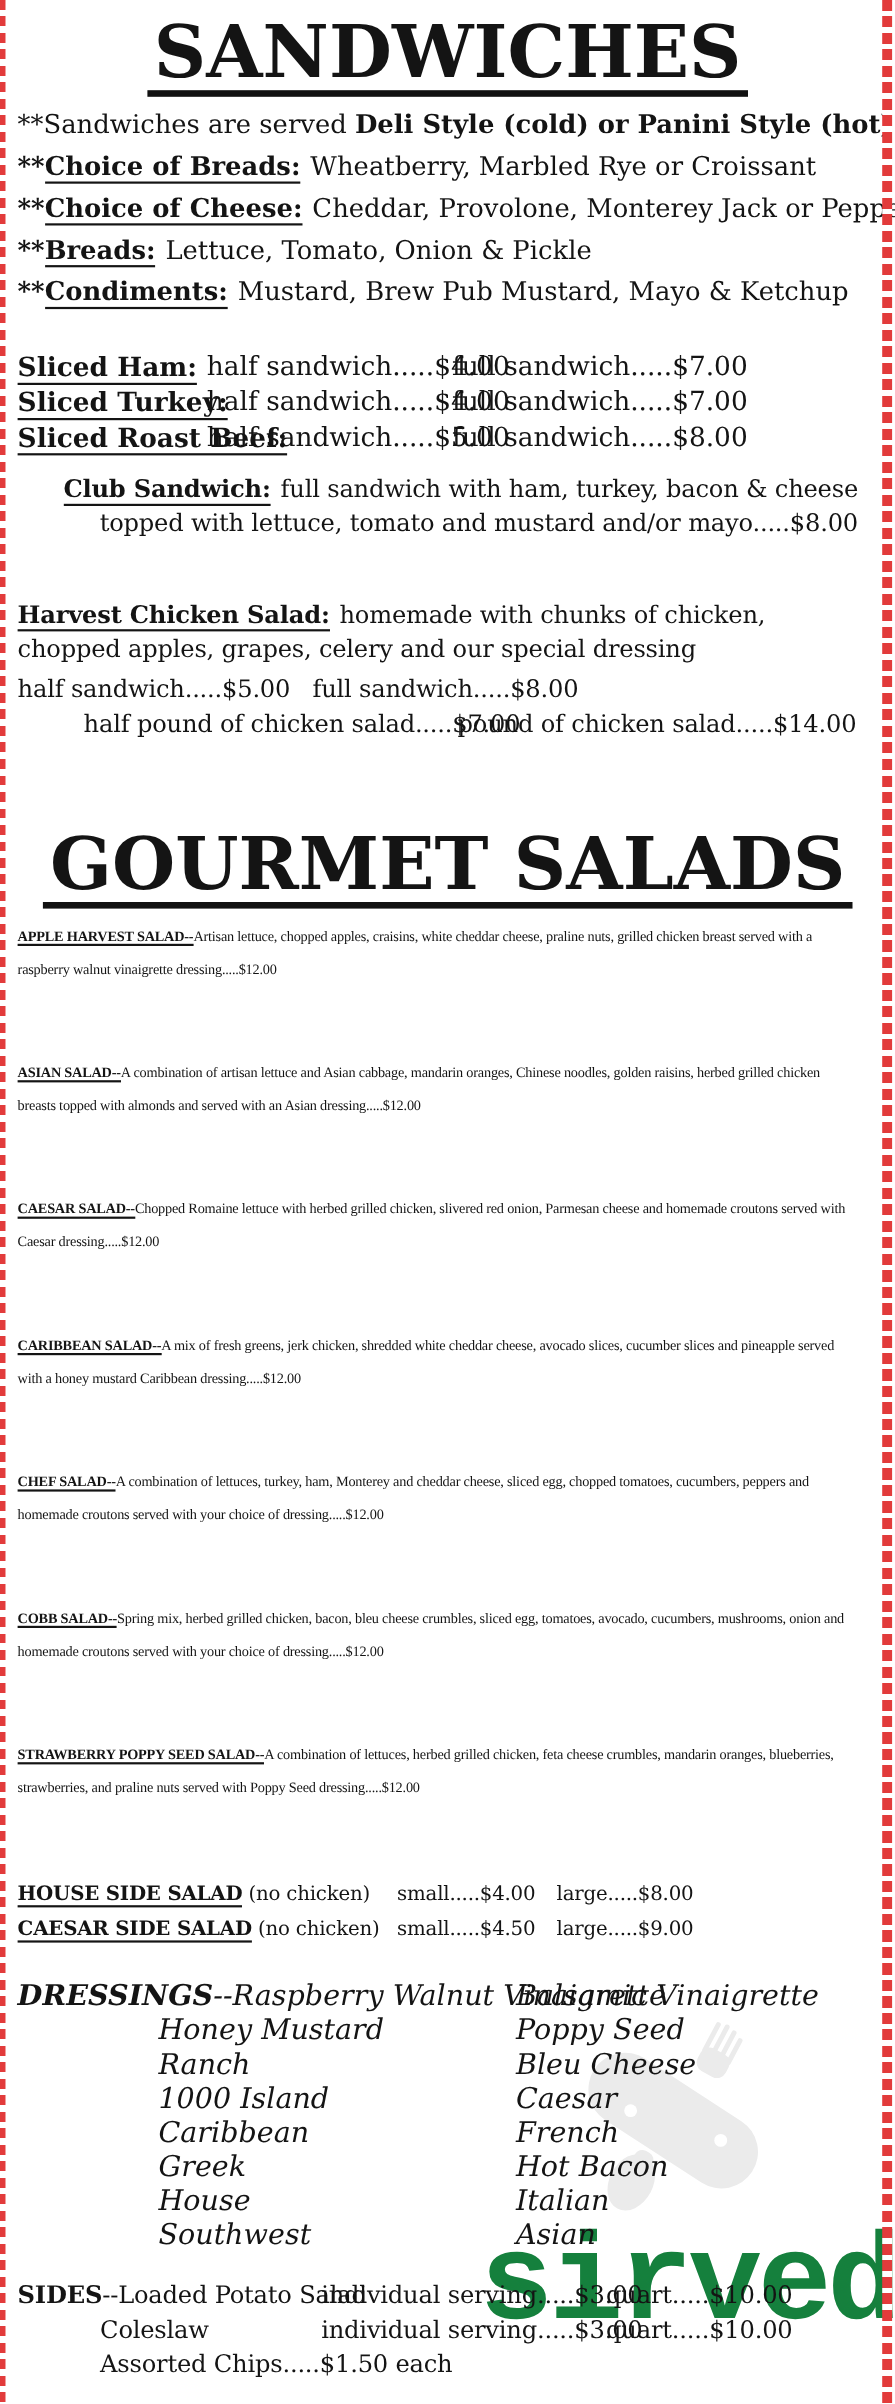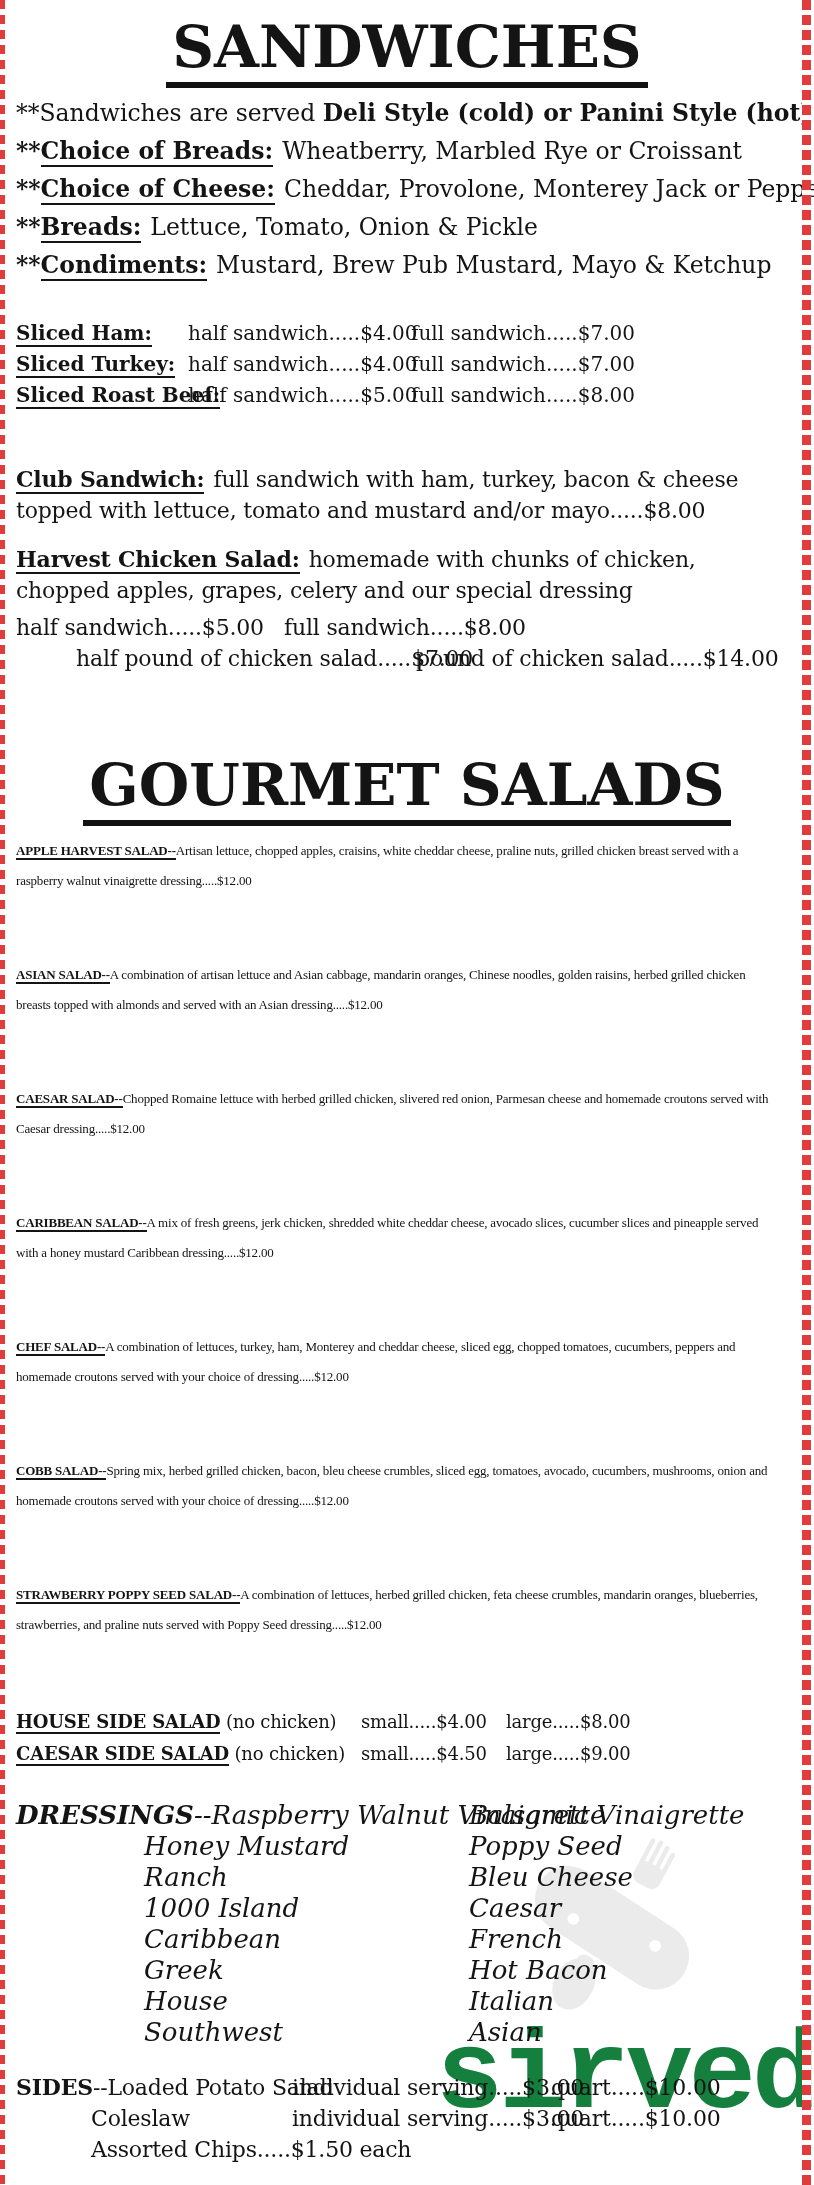--- a/index.html
+++ b/index.html
@@ -27,34 +27,34 @@
     position:absolute;left:436px;top:2022px;
     font-family:Liberation Mono, monospace;
     font-weight:bold;font-size:112px;line-height:1;
     letter-spacing:-4px;color:#15803d;
   }
   .content{position:absolute;inset:0;z-index:1;}
   .sec{position:absolute;left:16px;right:34px;}
   .sec.center{left:0;right:0;text-align:center;}
 
   h1{
-    margin:0;font-size:58px;line-height:66px;font-weight:700;
+    margin:0;font-size:66px;line-height:66px;font-weight:700;
     letter-spacing:0px;
   }
   .h1line{display:inline-block;border-bottom:6px solid #111;padding:0 6px 2px 6px;}
 
   .notes{font-size:23.5px;}
   .note{margin:0;line-height:38px;white-space:nowrap;}
   .ul{border-bottom:2.5px solid #141414;}
   b{font-weight:700;}
   .rest{margin-left:9px;}
 
   .prow{
     display:grid;grid-template-columns:172px 223px auto;
-    font-size:20px;line-height:31px;white-space:nowrap;
+    font-size:24px;line-height:31px;white-space:nowrap;
   }
   .para{margin:0;font-size:22px;line-height:31px;letter-spacing:-0.2px;}
   .hprices{margin-top:6px;font-size:22px;line-height:31px;white-space:nowrap;letter-spacing:-0.2px;}
   .hrow .l{display:inline-block;}
   .hrow1 .l{width:268px;}
   .hrow2{margin-left:24px;}
   .hrow2 .l{width:304px;}
   .hrow3{margin-left:60px;}
   .hrow3 .l{width:340px;}
 
@@ -129,21 +129,21 @@
           <span>half sandwich.....$4.00</span>
           <span>full sandwich.....$7.00</span>
         </div>
       <div class="prow">
           <span><b class="ul">Sliced Roast Beef:</b></span>
           <span>half sandwich.....$5.00</span>
           <span>full sandwich.....$8.00</span>
         </div>
     </div>
 
-    <div class="sec" style="top:464px;">
+    <div class="sec" style="top:430px;text-align:right;">
       <p class="para"><b class="ul">Club Sandwich:</b><span class="rest">full sandwich with ham, turkey, bacon &amp; cheese topped with lettuce, tomato and mustard and/or mayo.....$8.00</span></p>
     </div>
 
     <div class="sec" style="top:544px;">
       <p class="para"><b class="ul">Harvest Chicken Salad:</b><span class="rest">homemade with chunks of chicken, chopped apples, grapes, celery and our special dressing</span></p>
       <div class="hprices">
         <div class="hrow hrow1"><span class="l">half sandwich.....$5.00</span><span>full sandwich.....$8.00</span></div>
         <div class="hrow hrow3"><span class="l">half pound of chicken salad.....$7.00</span><span>pound of chicken salad.....$14.00</span></div>
       </div>
     </div>

